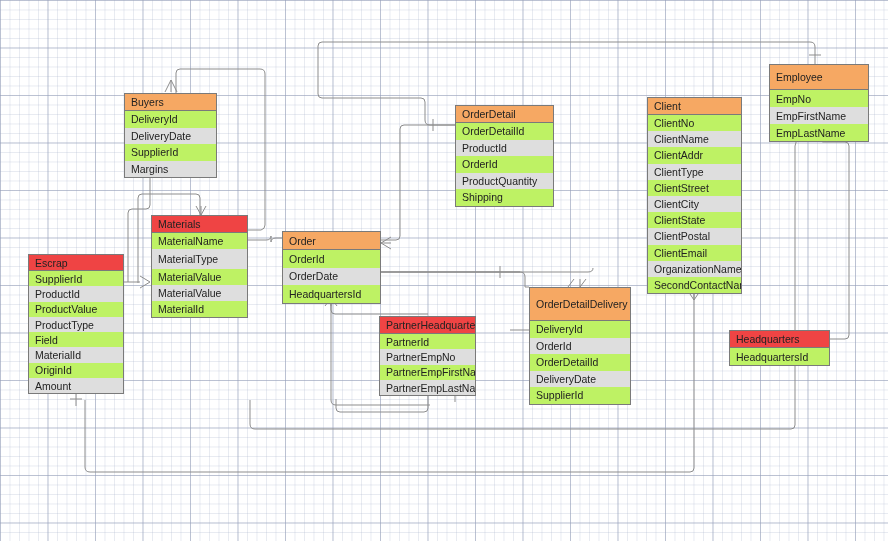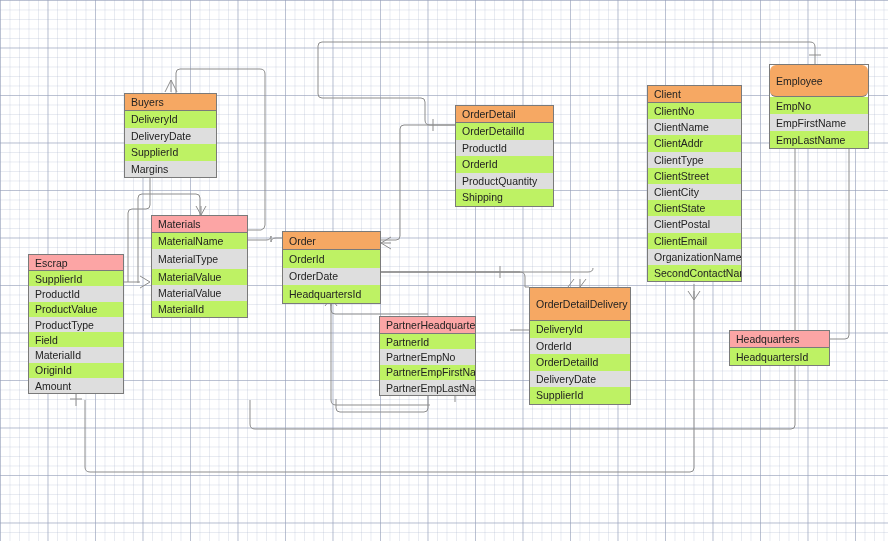--- a/index.html
+++ b/index.html
@@ -35,21 +35,21 @@
     font-size:10.5px;
     color:#222;
     padding:0 6px;
     display:flex;align-items:center;
     box-sizing:border-box;
     border-bottom:1px solid #7a7a7a;
     white-space:nowrap;
     overflow:hidden;
   }
   .t-strong{background:#f6a863;}
-  .t-light{background:#fca5a5;}
+  .t-light{background:#ef4444;}
   .ent-row{
     font-size:10.5px;
     color:#222;
     padding:0 6px;
     display:flex;align-items:center;
     box-sizing:border-box;
     white-space:nowrap;overflow:hidden;
     background:#bef264;
   }
   .ent-row.alt{background:#dedede;}
@@ -164,36 +164,36 @@
       <div class="ent-row alt" style="height: 15.3px;">PartnerEmpLastName</div>
     </div>
     <div class="entity" style="left: 529px; top: 287px; width: 102px;">
       <div class="ent-title t-strong" style="height: 33px;">OrderDetailDelivery</div>
       <div class="ent-row" style="height: 16.5px;">DeliveryId</div>
       <div class="ent-row alt" style="height: 16.5px;">OrderId</div>
       <div class="ent-row" style="height: 16.5px;">OrderDetailId</div>
       <div class="ent-row alt" style="height: 16.5px;">DeliveryDate</div>
       <div class="ent-row" style="height: 16.5px;">SupplierId</div>
     </div>
-    <div class="entity" style="left: 647px; top: 85px; width: 95px;">
+    <div class="entity" style="left: 647px; top: 97px; width: 95px;">
       <div class="ent-title t-strong" style="height: 17px;">Client</div>
       <div class="ent-row" style="height: 16.2px;">ClientNo</div>
       <div class="ent-row alt" style="height: 16.2px;">ClientName</div>
       <div class="ent-row" style="height: 16.2px;">ClientAddr</div>
       <div class="ent-row alt" style="height: 16.2px;">ClientType</div>
       <div class="ent-row" style="height: 16.2px;">ClientStreet</div>
       <div class="ent-row alt" style="height: 16.2px;">ClientCity</div>
       <div class="ent-row" style="height: 16.2px;">ClientState</div>
       <div class="ent-row alt" style="height: 16.2px;">ClientPostal</div>
       <div class="ent-row" style="height: 16.2px;">ClientEmail</div>
       <div class="ent-row alt" style="height: 16.2px;">OrganizationName</div>
       <div class="ent-row" style="height: 16.2px;">SecondContactName</div>
     </div>
     <div class="entity" style="left: 769px; top: 64px; width: 100px;">
-      <div class="ent-title t-strong" style="height: 32px; border-radius: 6px;">Employee</div>
+      <div class="ent-title t-strong" style="height: 25px;">Employee</div>
       <div class="ent-row" style="height: 17px;">EmpNo</div>
       <div class="ent-row alt" style="height: 17px;">EmpFirstName</div>
       <div class="ent-row" style="height: 17px;">EmpLastName</div>
     </div>
     <div class="entity" style="left: 729px; top: 330px; width: 101px;">
       <div class="ent-title t-light" style="height: 17px;">Headquarters</div>
       <div class="ent-row" style="height: 17px;">HeadquartersId</div>
     </div>
   </div>
 

